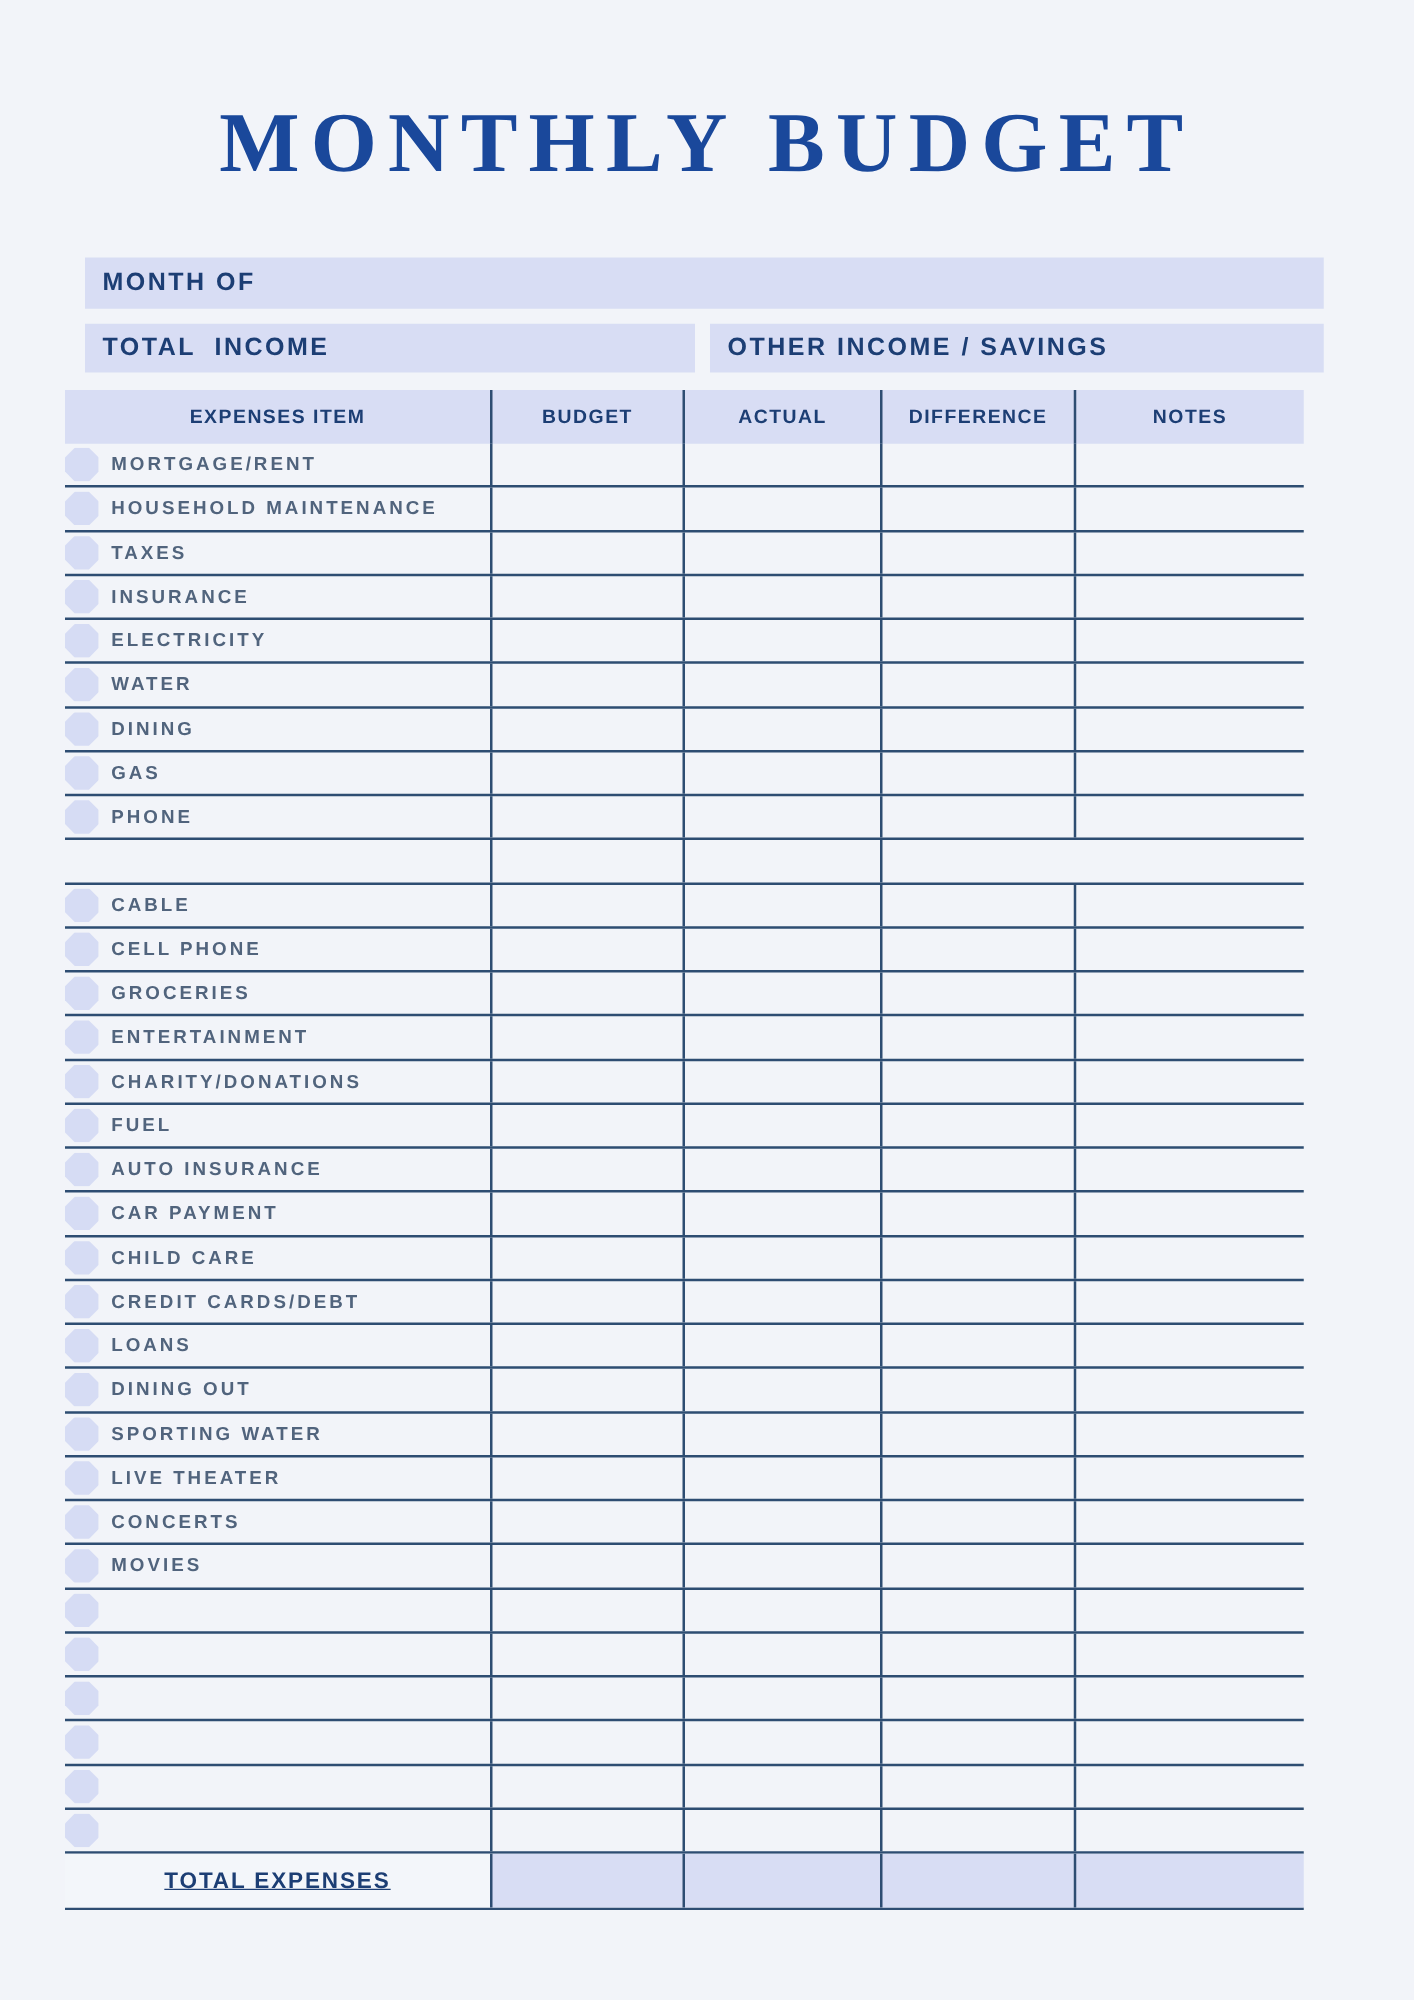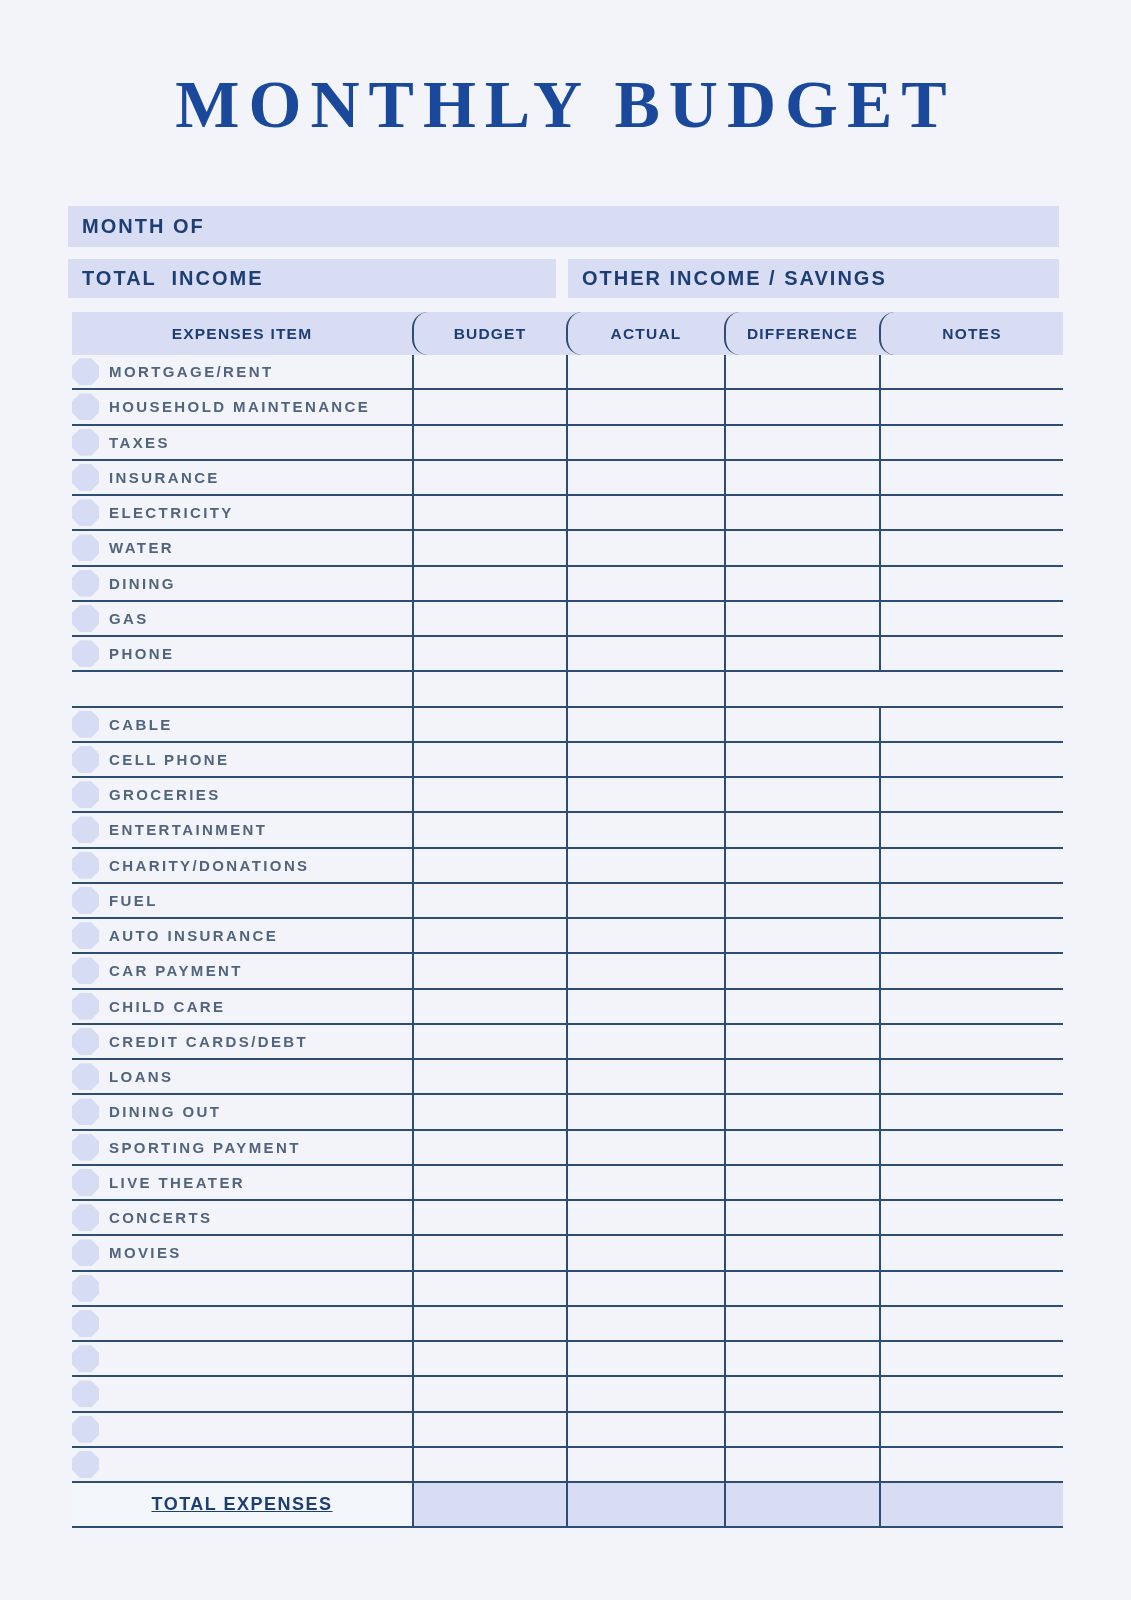--- a/index.html
+++ b/index.html
@@ -13,21 +13,21 @@
     --footer-cell-bg:#f3f6fa;
   }
   html,body{margin:0;padding:0;}
   body{
     width:1131px;height:1600px;position:relative;
     background:var(--page-bg);
     font-family:"Liberation Sans",sans-serif;
     overflow:hidden;
   }
   .title{
-    position:absolute;top:70px;left:0;right:0;
+    position:absolute;top:80px;left:0;right:0;
     text-align:center;
     font-family:"Liberation Serif",serif;
     font-size:68px;font-weight:700;line-height:1;
     letter-spacing:9px;
     color:var(--title-blue);
     white-space:pre;
   }
   .bar{
     position:absolute;left:68px;width:991px;
     background:var(--panel-bg);
@@ -41,38 +41,38 @@
   .month-bar{top:206px;height:41px;}
   .income-row{
     position:absolute;top:259px;left:68px;width:991px;height:39px;
     display:flex;gap:12px;
   }
   .income-row .bar{position:static;height:39px;}
   .income-left{width:488px;box-sizing:border-box;}
   .income-right{flex:1;box-sizing:border-box;}
 
   .table{
-    position:absolute;top:312px;left:72px;width:991px;
+    position:absolute;top:312px;left:52px;width:991px;
   }
   .grid-row{
     display:grid;
     grid-template-columns:340px 154px 158px 155px 184px;
     box-sizing:border-box;
   }
   .thead{
     background:var(--panel-bg);
     height:43px;
   }
   .th{
     display:flex;align-items:center;justify-content:center;
     font-size:15.5px;font-weight:700;letter-spacing:1.2px;
     color:var(--header-navy);
     box-sizing:border-box;
   }
-  .th + .th{border-left:2px solid var(--grid-line);border-radius:16px;}
+  .th + .th{border-left:2px solid var(--grid-line);}
   .tr{
     height:35.25px;
     border-bottom:2px solid var(--grid-line);
     font-weight:bold;
   }
   .td{
     box-sizing:border-box;
     display:flex;align-items:center;
   }
   .td + .td{border-left:2px solid var(--grid-line);}
@@ -363,21 +363,21 @@
     </div>
     <div class="td"></div>
     <div class="td"></div>
     <div class="td"></div>
     <div class="td"></div>
   </div>
 
   <div class="grid-row tr">
     <div class="td item-cell">
       <span class="bullet"></span>
-      <span class="item-label">SPORTING PAYMENT</span>
+      <span class="item-label">SPORTING WATER</span>
     </div>
     <div class="td"></div>
     <div class="td"></div>
     <div class="td"></div>
     <div class="td"></div>
   </div>
 
   <div class="grid-row tr">
     <div class="td item-cell">
       <span class="bullet"></span>

